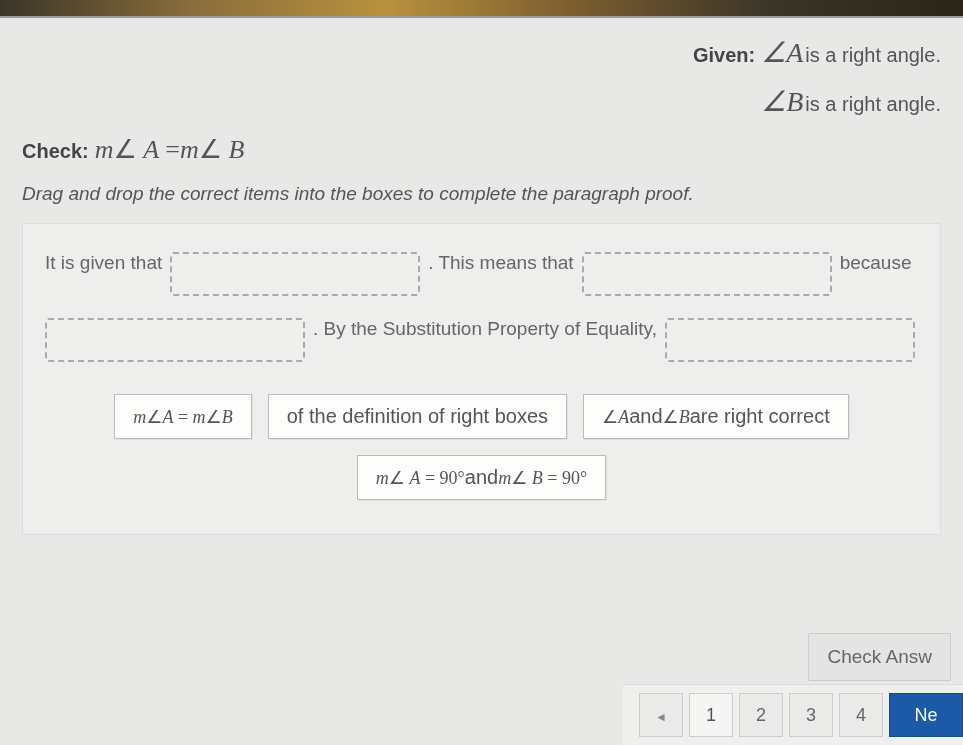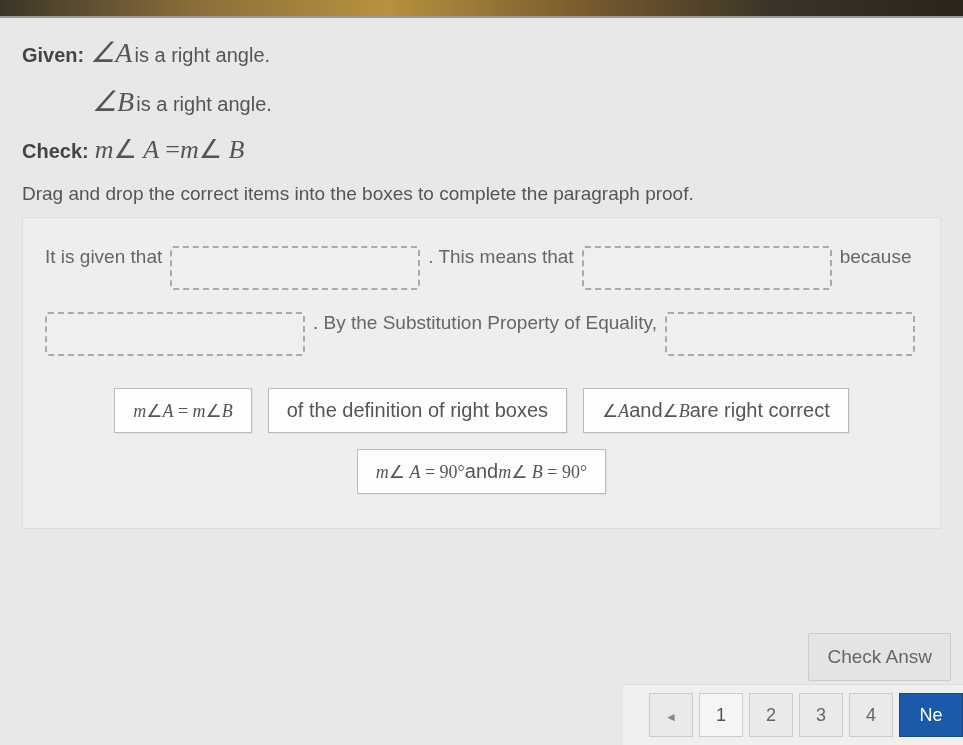--- a/index.html
+++ b/index.html
@@ -20,27 +20,28 @@
     }
     .content {
       padding: 18px 22px;
       font-size: 20px;
       color: #555;
     }
     .given-line {
       margin-bottom: 16px;
       display: flex;
       align-items: baseline;
+      justify-content: flex-end;
     }
     .given-line.indent { margin-left: 70px; }
     .bold { font-weight: bold; color: #444; }
     .math { font-family: 'Times New Roman', serif; font-style: italic; font-size: 26px; }
     .math .up { font-style: normal; }
     .prove-line { margin-top: 6px; margin-bottom: 18px; display:flex; align-items:baseline;}
-    .instructions { font-size: 19px; color: #555; margin-bottom: 12px; }
+    .instructions { font-size: 19px; color: #555; margin-bottom: 18px; font-style: italic; }
     .proof-area {
       background: #eeeeec;
       border: 1px solid #ddd;
       padding: 28px 22px 34px 22px;
       font-size: 19px;
       color: #666;
     }
     .proof-line {
       display: flex;
       flex-wrap: wrap;
@@ -114,21 +115,21 @@
       font-size: 18px;
       color: #666;
     }
     .nav-btn.active {
       background: #f5f5f3;
       color: #555;
     }
     .nav-btn.next {
       background: #1a5aa8;
       color: #fff;
-      width: 64px;
+      width: 74px;
       border: 1px solid #154a8a;
     }
     .arrow-left::before { content: "◄"; font-size: 12px; color: #888;}
     .given-label { margin-right: 6px; }
     .angle-big {
       font-family: 'Times New Roman', serif;
       font-style: italic;
       font-size: 28px;
       margin-right: 2px;
     }

